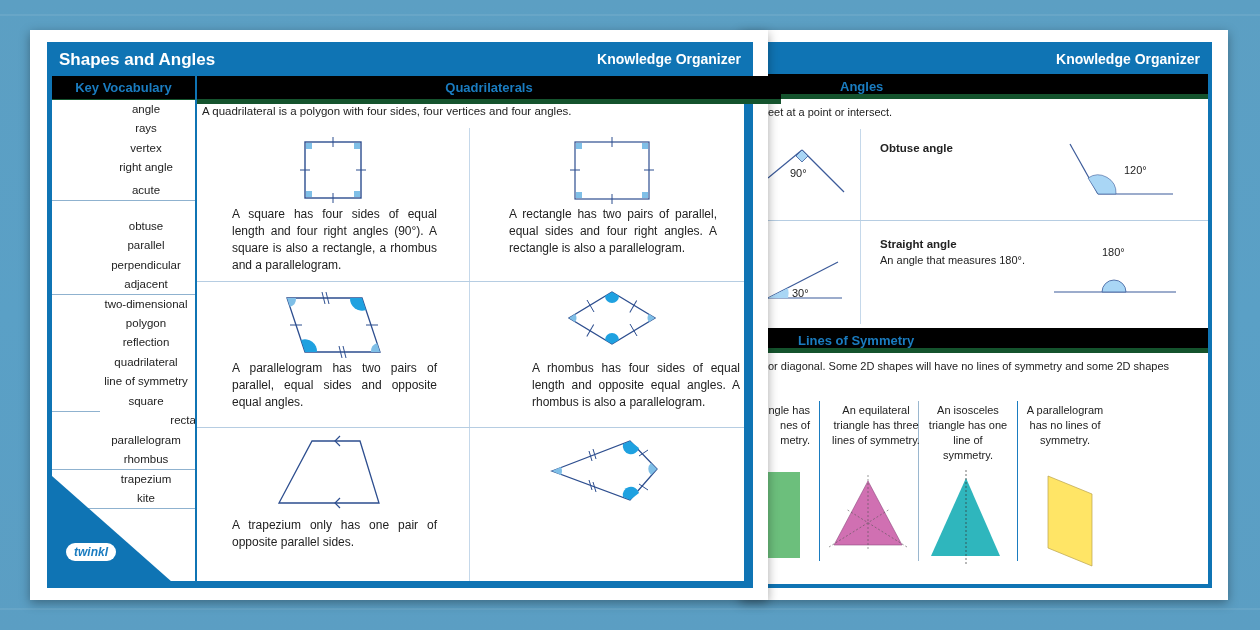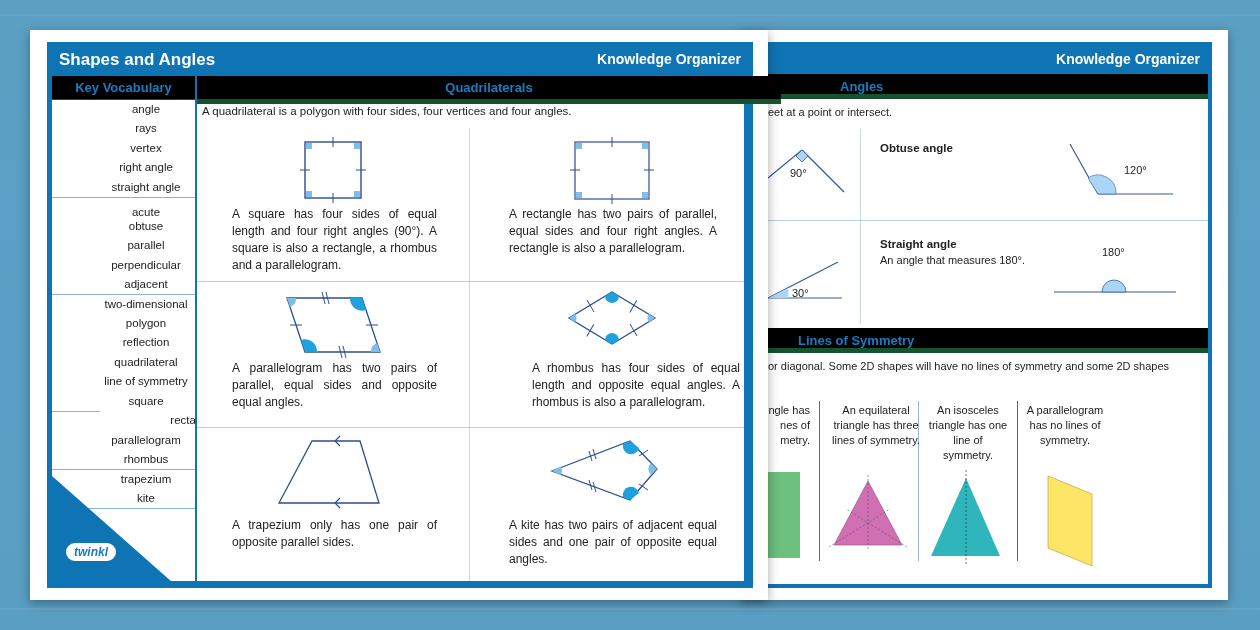--- a/index.html
+++ b/index.html
@@ -106,21 +106,21 @@
     <div class="hdr-right" style="right:12px;top:9px;">Knowledge Organizer</div>
 
     <div style="position:absolute;left:5px;top:34px;width:143px;height:505px;background:#fff;overflow:hidden;">
       <div class="sec-hdr" style="left:0;top:0;width:143px;height:23px;line-height:23px;">Key Vocabulary</div>
       <div id="vocab-list" style="position:absolute;left:0;top:24px;width:143px;">
           <div class="vocab-row" style="top: 0px;">angle</div>
           <div class="vocab-row" style="top: 19.45px;">rays</div>
           <div class="vocab-row" style="top: 38.9px;">vertex</div>
           <div class="vocab-row" style="top: 58.35px;">right angle</div>
           <div class="vocab-row" style="top: 77.8px;">straight angle</div>
-          <div class="vocab-row" style="top: 103px;">acute</div>
+          <div class="vocab-row" style="top: 81px;">acute</div>
           <div class="vocab-row" style="top: 116.7px;">obtuse</div>
           <div class="vocab-row" style="top: 136.15px;">parallel</div>
           <div class="vocab-row" style="top: 155.6px;">perpendicular</div>
           <div class="vocab-row" style="top: 175.05px;">adjacent</div>
           <div class="vocab-row" style="top: 194.5px;">two-dimensional</div>
           <div class="vocab-row" style="top: 213.95px;">polygon</div>
           <div class="vocab-row" style="top: 233.4px;">reflection</div>
           <div class="vocab-row" style="top: 252.85px;">quadrilateral</div>
           <div class="vocab-row" style="top: 272.3px;">line of symmetry</div>
           <div class="vocab-row" style="top: 291.75px;">square</div>
@@ -210,16 +210,15 @@
         <path d="M76,61 A8,8 0 0 1 92,57 L83,64 Z" fill="#1fa1e0"></path>
         <path d="M5,35 L14,31 A9,9 0 0 1 14,39 Z" fill="#7fbfe7"></path>
         <path d="M110,33 L104,27 A8,8 0 0 0 104,39 Z" fill="#7fbfe7"></path>
         <line x1="42" y1="15" x2="45" y2="25" stroke="#2d4e8f"></line>
           <line x1="46" y1="13" x2="49" y2="23" stroke="#2d4e8f"></line>
         <line x1="42" y1="44" x2="45" y2="54" stroke="#2d4e8f"></line>
           <line x1="46" y1="46" x2="49" y2="56" stroke="#2d4e8f"></line>
         <line x1="92" y1="20" x2="101" y2="14" stroke="#2d4e8f"></line>
           <line x1="92" y1="48" x2="101" y2="54" stroke="#2d4e8f"></line>
       </svg>
-      <div class="cell-text" style="left:312px;top:441px;width:208px;">A kite has two pairs of adjacent equal sides and one pair of opposite equal angles.</div>
     </div>
   </div>
 </div>
 
 </body></html>

